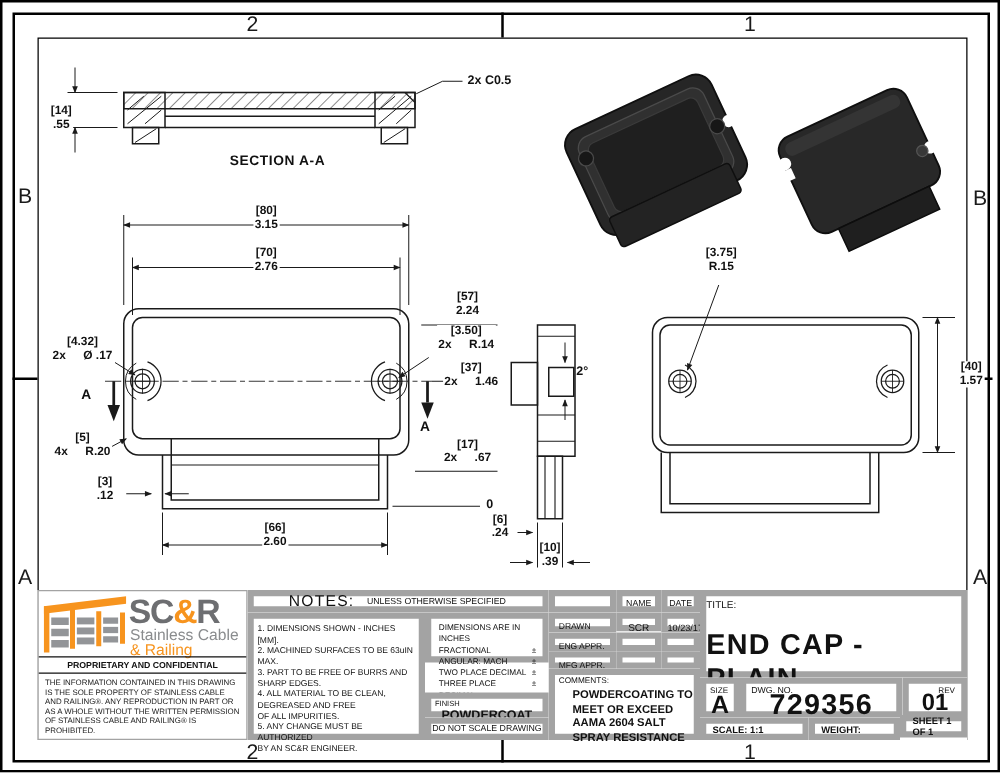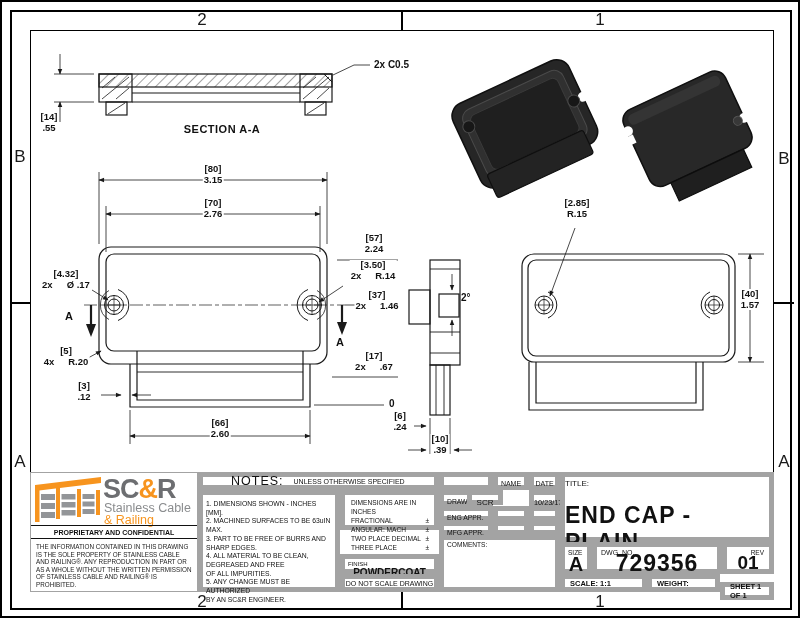--- a/index.html
+++ b/index.html
@@ -211,21 +211,21 @@
       <rect x="628" y="86" width="112" height="84" rx="12" fill="#282828" stroke="#0f0f0f" stroke-width="1.5"></rect>
       <rect x="634" y="91" width="100" height="11" rx="5" fill="#343434"></rect>
       <circle cx="629" cy="105" r="5" fill="#ffffff"></circle>
       <rect x="623" y="110" width="9" height="9" fill="#ffffff"></rect>
       <rect x="646" y="170" width="80" height="20" fill="#1f1f1f" stroke="#0d0d0d" stroke-width="1.2"></rect>
       <circle cx="740" cy="142" r="5" fill="#ffffff"></circle>
       <circle cx="733" cy="142" r="4.5" fill="#383838" stroke="#555555"></circle>
     </g>
   </svg>
 
-  <div class="dim" style="left:47px;top:82px;margin-top:28px;">
+  <div class="dim" style="left:47px;top:82px;">
     <span>[14]</span>
     <span>.55</span>
   </div>
   <div class="lbl" style="left:372px;top:57px;font-size:10px;">2x C0.5</div>
   <div class="cap" style="left:220px;top:121px;">SECTION A-A</div>
 
   <div class="dim" style="left:211px;top:162px;">
     <span>[80]</span>
       <span>3.15</span>
   </div>
@@ -288,24 +288,24 @@
   <div class="dim" style="left:398px;top:409px;">
     <span>[6]</span>
       <span>.24</span>
   </div>
   <div class="dim" style="left:438px;top:432px;">
     <span>[10]</span>
       <span>.39</span>
   </div>
 
   <div class="dim" style="left:575px;top:196px;">
-    <span>[2.85]</span>
+    <span>[3.75]</span>
       <span>R.15</span>
   </div>
-  <div class="dim" style="left:748px;top:287px;align-items:center;">
+  <div class="dim" style="left:775px;top:287px;align-items:center;">
     <span>[40]</span>
       <span>1.57</span>
   </div>
 
   <div class="tb">
 
     <div class="cell" style="left:0;top:0;width:168px;height:120px;border-width:1.5px;">
       <svg width="66" height="48" style="position:absolute;left:4px;top:3px;">
         <polygon points="0,9 66,1 66,7 0,15" fill="#F7941E"></polygon>
         <rect x="0" y="9" width="4.5" height="37" fill="#F7941E"></rect>
@@ -372,49 +372,55 @@
       <div class="l">FINISH</div>
       <div class="v" style="margin-top:0;">POWDERCOAT</div>
     </div>
     <div class="cell dns" style="left:310px;top:102px;width:99px;height:18px;">DO NOT SCALE DRAWING</div>
 
     <div class="cell" style="left:409px;top:0;width:54px;height:18px;"></div>
     <div class="cell aprval" style="left:463px;top:0;width:36px;height:18px;font-size:7px;">NAME</div>
     <div class="cell aprval" style="left:499px;top:0;width:31px;height:18px;font-size:7px;">DATE</div>
 
     <div class="cell aprrole" style="left:409px;top:18px;width:54px;height:16px;">DRAWN</div>
-    <div class="cell aprval" style="left:437px;top:18px;width:36px;height:15px;">SCR</div>
+    <div class="cell aprval" style="left:463px;top:18px;width:36px;height:15px;">SCR</div>
     <div class="cell aprval" style="left:499px;top:18px;width:31px;height:16px;font-size:7.3px;">10/23/17</div>
 
     <div class="cell aprrole" style="left:409px;top:34px;width:54px;height:15px;">ENG APPR.</div>
     <div class="cell" style="left:463px;top:34px;width:36px;height:15px;"></div>
     <div class="cell" style="left:499px;top:34px;width:31px;height:15px;"></div>
 
     <div class="cell aprrole" style="left:409px;top:49px;width:54px;height:14px;">MFG APPR.</div>
     <div class="cell" style="left:463px;top:49px;width:36px;height:14px;"></div>
     <div class="cell" style="left:499px;top:49px;width:31px;height:14px;"></div>
 
     <div class="cell cmts" style="left:409px;top:63px;width:121px;height:57px;">
       <div class="l">COMMENTS:</div>
+      <div class="t">
+        <div>POWDERCOATING TO</div>
+        <div>MEET OR EXCEED</div>
+        <div>AAMA 2604 SALT</div>
+        <div>SPRAY RESISTANCE</div>
+      </div>
     </div>
 
     <div class="cell" style="left:530px;top:0;width:214px;height:70px;">
       <div class="ttl-lbl">TITLE:</div>
       <div class="ttl-big">END CAP - PLAIN</div>
     </div>
     <div class="cell szc" style="left:530px;top:70px;width:32px;height:32px;">
       <div class="l">SIZE</div>
       <div class="v">A</div>
     </div>
     <div class="cell dwg" style="left:562px;top:70px;width:130px;height:32px;">
       <div class="l">DWG.  NO.</div>
       <div class="v">729356</div>
     </div>
     <div class="cell rev" style="left:692px;top:70px;width:52px;height:32px;">
       <div class="l">REV</div>
       <div class="v">01</div>
     </div>
     <div class="cell brow" style="left:530px;top:102px;width:87px;height:18px;">SCALE: 1:1</div>
     <div class="cell brow" style="left:617px;top:102px;width:73px;height:18px;">WEIGHT:</div>
-    <div class="cell brow" style="left:690px;top:110px;width:54px;height:18px;">SHEET 1 OF 1</div>
+    <div class="cell brow" style="left:690px;top:100px;width:54px;height:18px;">SHEET 1 OF 1</div>
   </div>
 
 </div>
 
 </body></html>

